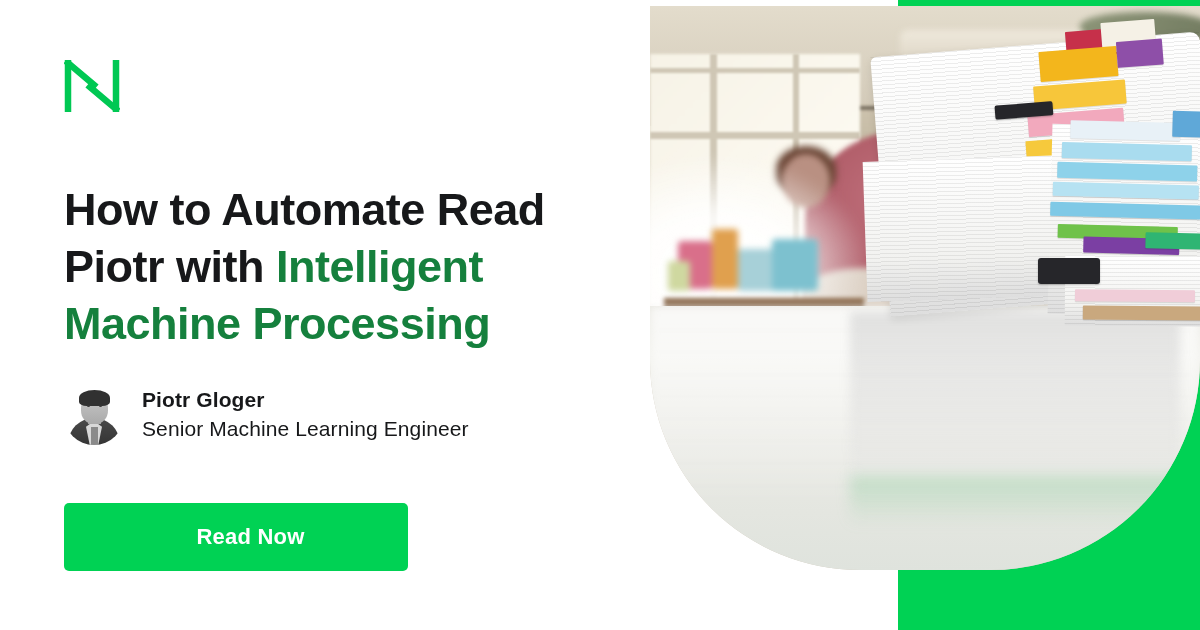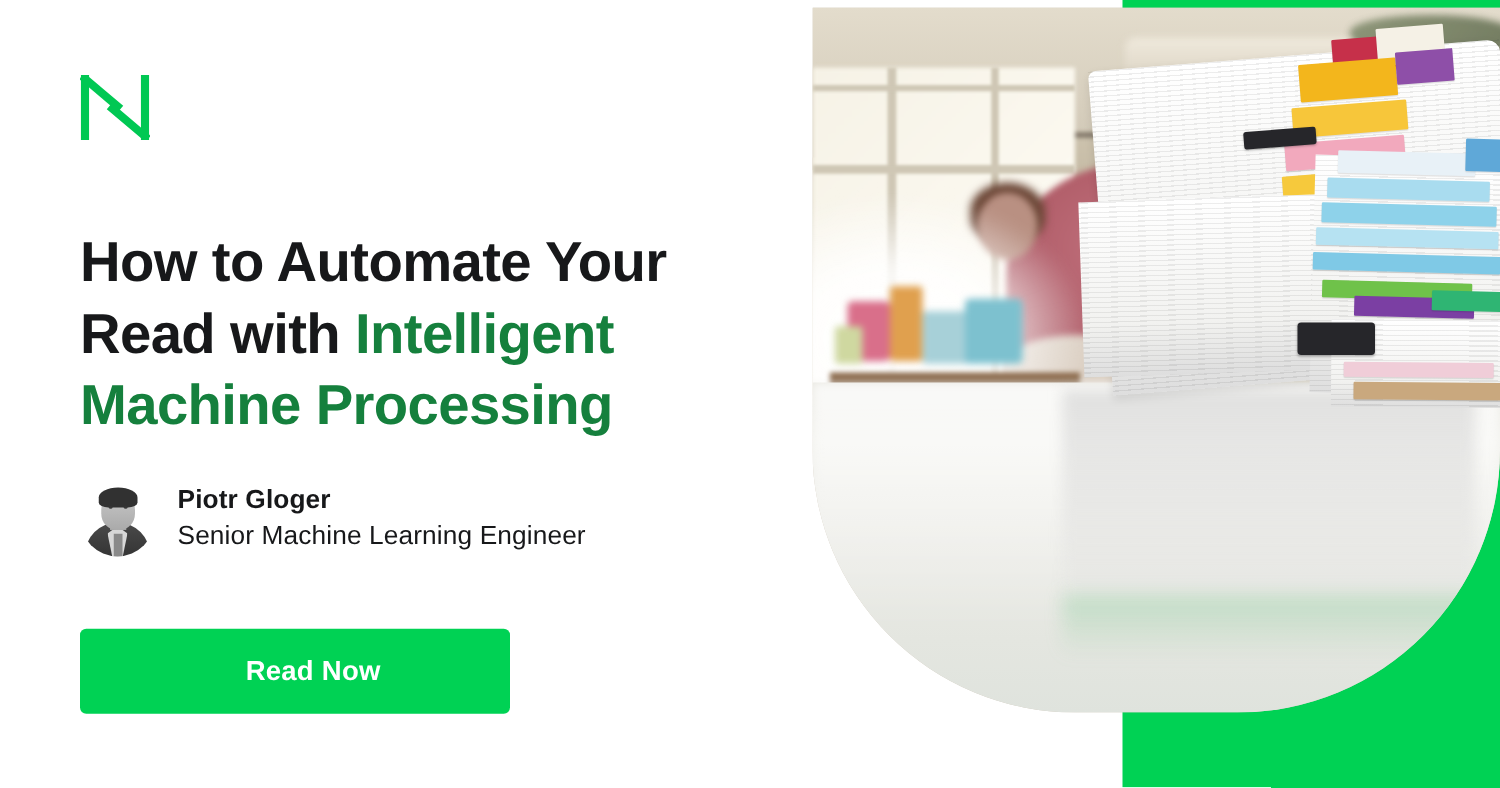--- a/index.html
+++ b/index.html
@@ -365,22 +365,22 @@
       <g stroke="#00C853" stroke-width="6.5" stroke-linecap="square" fill="none">
         <line x1="4" y1="3" x2="4" y2="49"></line>
         <line x1="4" y1="3" x2="30" y2="25"></line>
         <line x1="52" y1="3" x2="52" y2="49"></line>
         <line x1="52" y1="49" x2="26" y2="27"></line>
       </g>
     </svg>
   </div>
 
   <h1 class="headline">
-    <span>How to Automate Your</span>
-    <span>Read with </span><span class="hl-accent">Intelligent</span>
+    <span>How to Automate Read</span>
+    <span>Piotr with </span><span class="hl-accent">Intelligent</span>
     <span class="hl-accent">Machine Processing</span>
   </h1>
 
   <div class="author">
     <div class="avatar">
       <div class="av-bg"></div>
       <div class="av-body"></div>
       <div class="av-shirt"></div>
       <div class="av-tie"></div>
       <div class="av-neck"></div>

